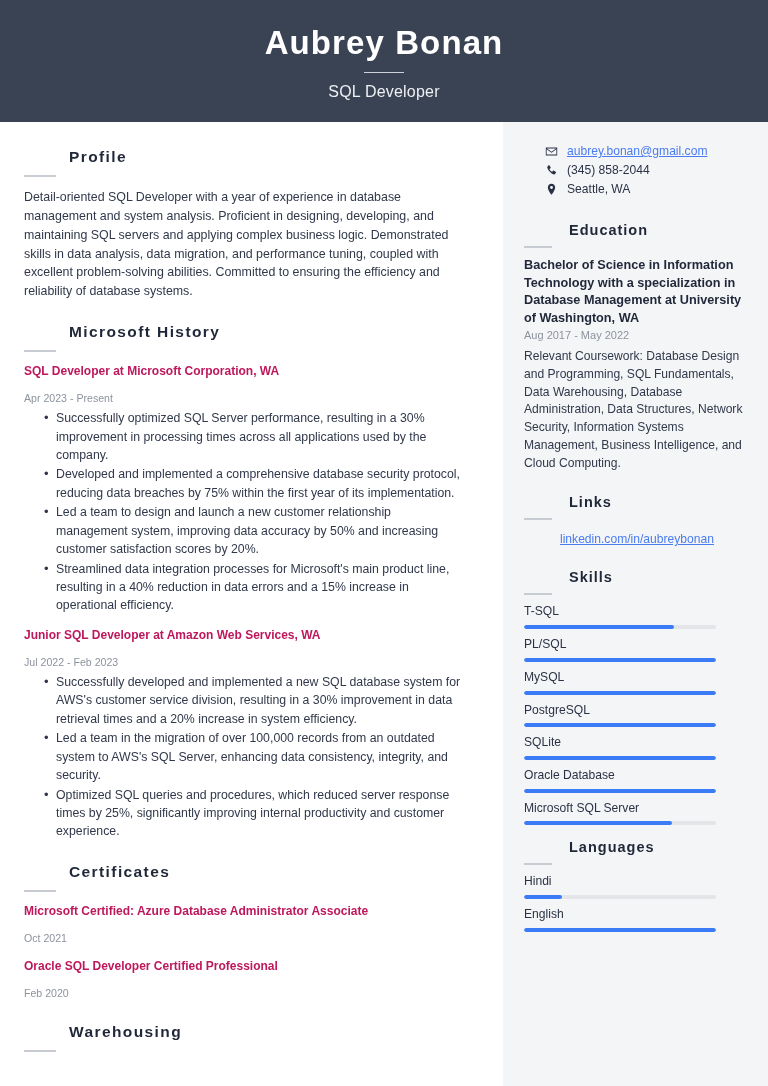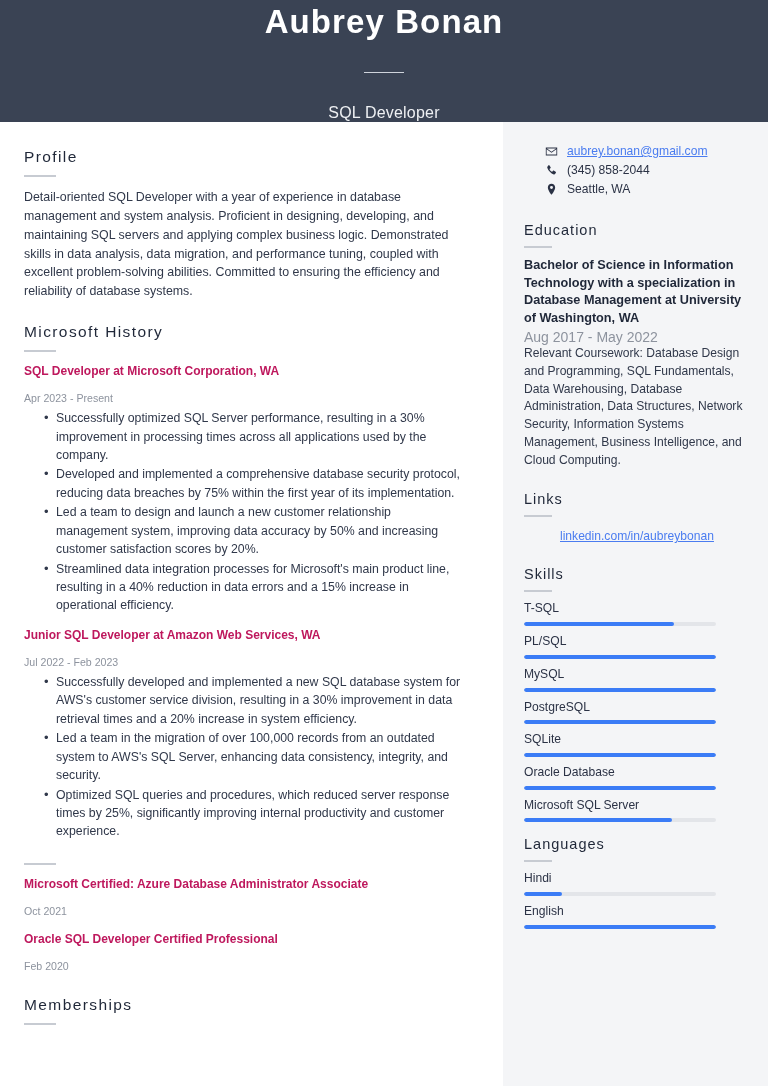--- a/index.html
+++ b/index.html
@@ -20,21 +20,21 @@
     background: #ffffff;
   }
 
   
   .header {
     height: 122px;
     background: #3a4354;
     display: flex;
     flex-direction: column;
     align-items: center;
-    justify-content: space-between;
+    justify-content: center;
     padding-top: 4px;
   }
   .full-name {
     color: #ffffff;
     font-size: 33px;
     font-weight: 700;
     letter-spacing: 1.1px;
     line-height: 1.1;
   }
   .name-rule {
@@ -61,23 +61,24 @@
   }
   .col-side {
     width: 265px;
     background: #f4f5f7;
     padding: 22px 22px 0 21px;
   }
 
   
   .sec-head {
     font-size: 15.5px;
-    font-weight: 400;
+    font-weight: 700;
     letter-spacing: 1.4px;
     color: #1f2738;
+    margin-left: 45px;
   }
   .sec-rule {
     width: 32px;
     height: 2px;
     background: #c7cbd2;
     margin: 9px 0 11px 0;
   }
   .side .sec-head { font-size: 14.5px; letter-spacing: 1px; }
   .side .sec-rule { width: 28px; margin: 8px 0 9px 0; }
 
@@ -155,24 +156,24 @@
   }
 
   
   .edu-title {
     font-size: 12.7px;
     font-weight: 700;
     color: #1f2738;
     line-height: 1.38;
   }
   .edu-date {
-    font-size: 14px;
+    font-size: 11px;
     color: #8d939e;
     margin-top: 2px;
-    margin-bottom: 0;
+    margin-bottom: 7px;
   }
   .edu-desc {
     font-size: 12.1px;
     line-height: 1.47;
     color: #30384a;
   }
 
   
   .bar-item { margin-bottom: 8px; }
   .bar-label {
@@ -237,35 +238,36 @@
           <div class="entry-date">Jul 2022 - Feb 2023</div>
           <ul class="bullets">
             <li>Successfully developed and implemented a new SQL database system for AWS's customer service division, resulting in a 30% improvement in data retrieval times and a 20% increase in system efficiency.</li>
             <li>Led a team in the migration of over 100,000 records from an outdated system to AWS's SQL Server, enhancing data consistency, integrity, and security.</li>
             <li>Optimized SQL queries and procedures, which reduced server response times by 25%, significantly improving internal productivity and customer experience.</li>
           </ul>
         </div>
       </div>
 
       <div class="sec">
+        <div class="sec-head">Certificates</div>
         <div class="sec-rule"></div>
 
         <div class="entry">
           <div class="entry-title">Microsoft Certified: Azure Database Administrator Associate</div>
           <div class="entry-date">Oct 2021</div>
         </div>
 
         <div class="entry">
           <div class="entry-title">Oracle SQL Developer Certified Professional</div>
           <div class="entry-date">Feb 2020</div>
         </div>
       </div>
 
       <div class="sec">
-        <div class="sec-head">Memberships</div>
+        <div class="sec-head">Warehousing</div>
         <div class="sec-rule"></div>
       </div>
 
     </div>
 
     <div class="col-side side">
 
       <div class="contact-list">
 
         <div class="contact-row">

